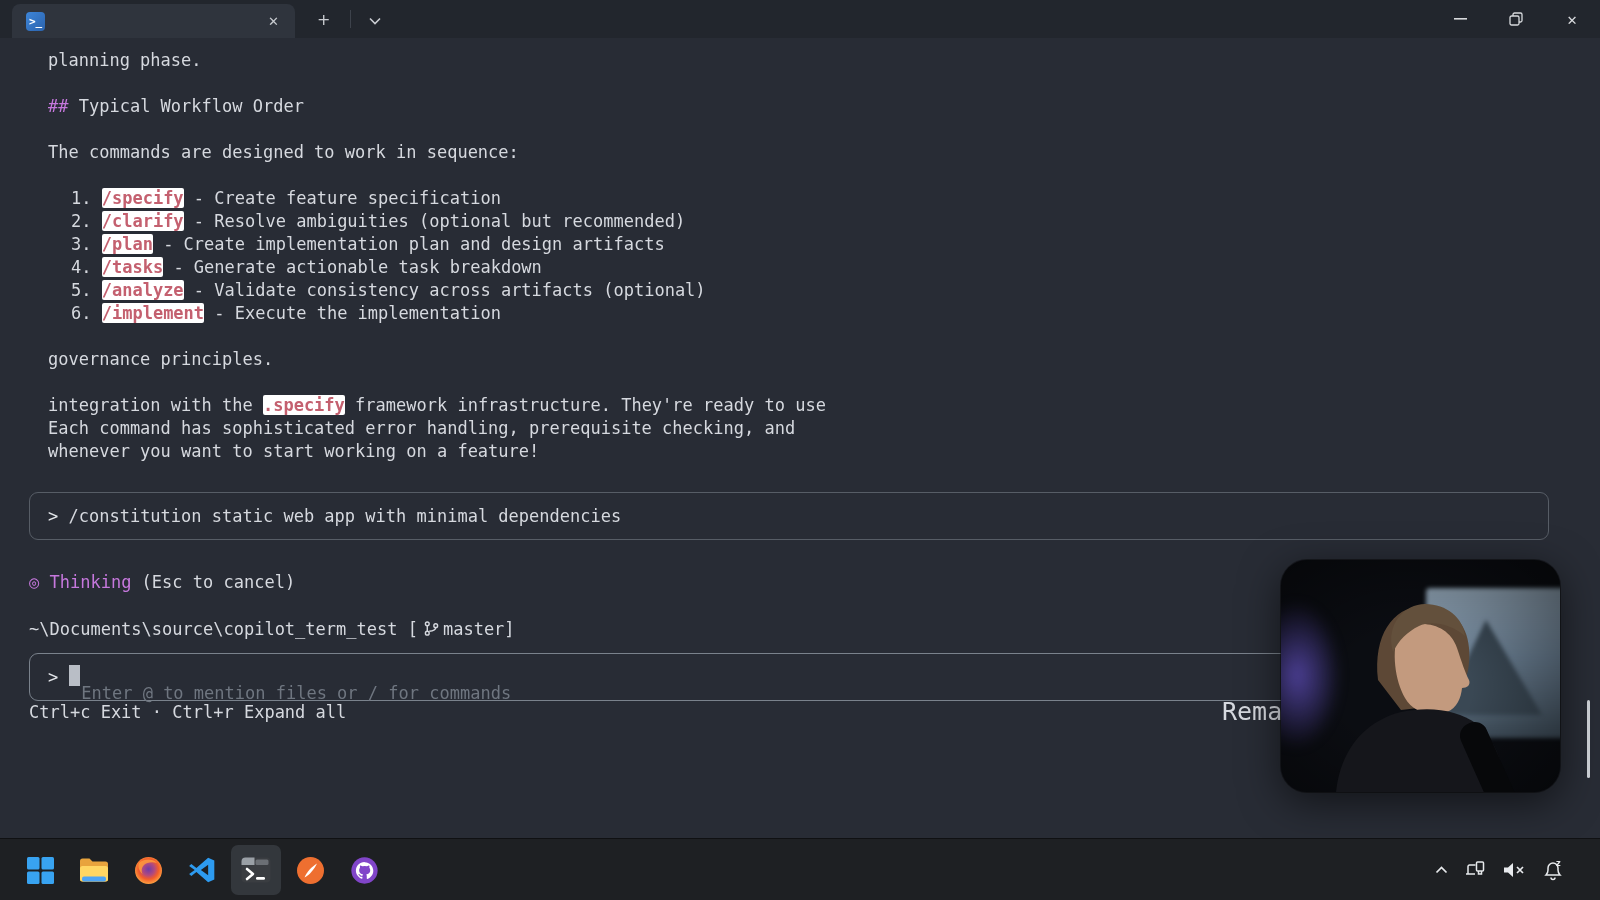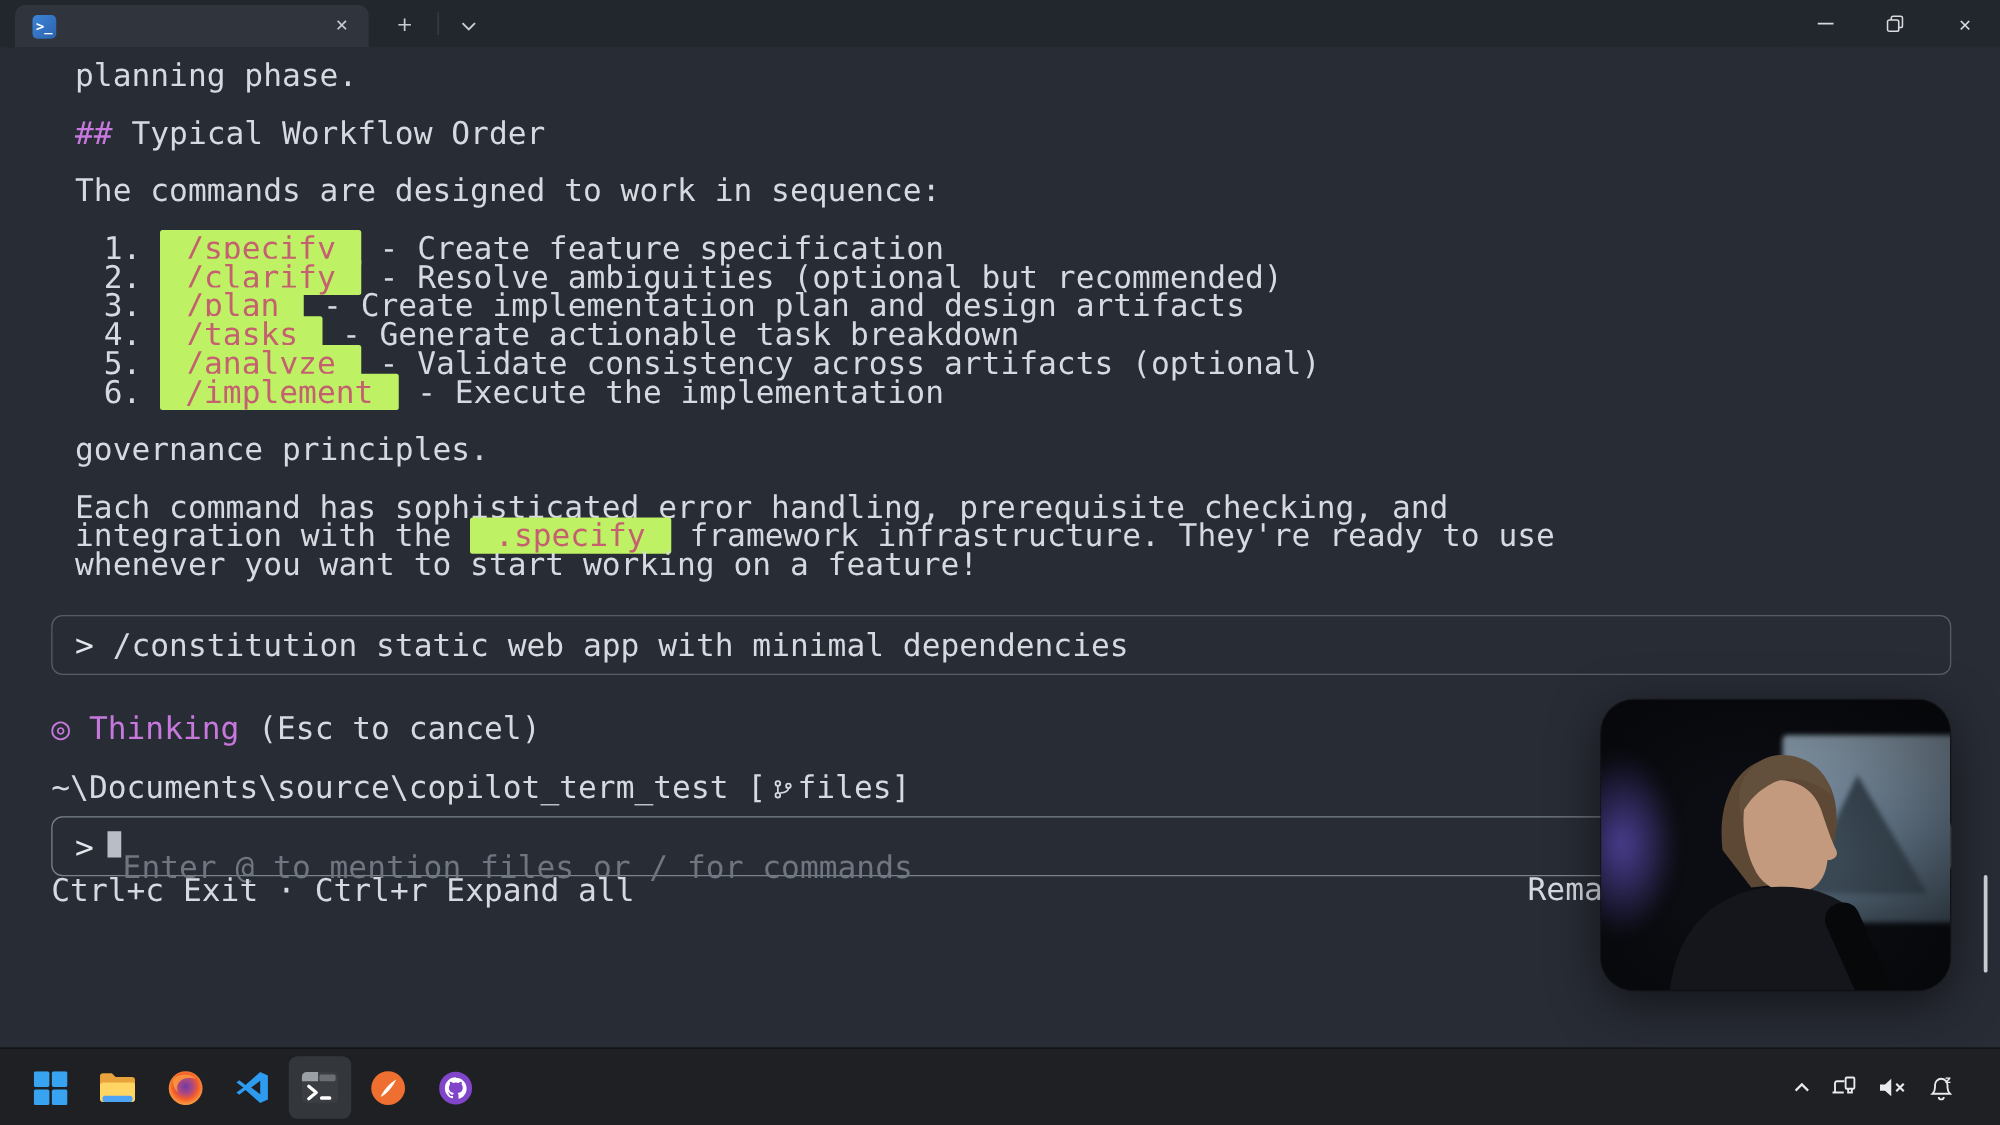--- a/index.html
+++ b/index.html
@@ -35,31 +35,31 @@
   .bar-btn { color:#c9ccd1; font-size:16px; margin-left:22px; align-self:center; cursor:pointer;
     font-family:"DejaVu Sans",sans-serif; }
   .bar-divider { width:1px; height:18px; background:#3d424b; margin-left:20px; align-self:center; }
   .chev { margin-left:18px; align-self:center; }
   .win-controls { position:absolute; right:0; top:0; height:38px; display:flex; }
   .win-btn { width:56px; height:38px; display:flex; align-items:center; justify-content:center;
     color:#d8dadd; cursor:pointer; }
 
   
   .terminal {
-    position:absolute; top:38px; left:16px; width:1420px; height:800px;
-    background:#282c35; font-size:25px; line-height:23px;
+    position:absolute; top:38px; left:4px; width:1420px; height:800px;
+    background:#282c35; font-size:17px; line-height:23px;
   }
   .tcontent { padding:11px 25px 0 25px; }
   .tline { padding-left:19px; white-space:pre; }
   .sline { white-space:pre; }  
   .gap { height:23px; }
   .md-hash { color:#c678dd; }
   .md-li { padding-left:42px; white-space:pre; }
   .code {
-    background:#bef264; color:#c4606f; border-radius:2px; padding:0 20px;
+    background:#ffffff; color:#c4606f; border-radius:2px; padding:0 0;font-weight:bold;
   }
   .boxed {
     border:1px solid #575d66; border-radius:9px; height:48px;
     display:flex; align-items:center; padding-left:18px; white-space:pre;
   }
   .echo-box { margin-top:29px; width:1520px; }
   .input-box { margin-top:10px; width:1520px; border-color:#7a828c; }
   .prompt { color:#e3e6ea; }
   .cursor-block { display:inline-block; width:11px; height:21px; background:#b9bec6;
     vertical-align:middle; margin:0 1px 3px 11px; }
@@ -152,34 +152,34 @@
     <div class="md-li"><span class="pre">1. </span><span class="code pre">/specify</span><span class="pre"> - Create feature specification</span></div>
     <div class="md-li"><span class="pre">2. </span><span class="code pre">/clarify</span><span class="pre"> - Resolve ambiguities (optional but recommended)</span></div>
     <div class="md-li"><span class="pre">3. </span><span class="code pre">/plan</span><span class="pre"> - Create implementation plan and design artifacts</span></div>
     <div class="md-li"><span class="pre">4. </span><span class="code pre">/tasks</span><span class="pre"> - Generate actionable task breakdown</span></div>
     <div class="md-li"><span class="pre">5. </span><span class="code pre">/analyze</span><span class="pre"> - Validate consistency across artifacts (optional)</span></div>
     <div class="md-li"><span class="pre">6. </span><span class="code pre">/implement</span><span class="pre"> - Execute the implementation</span></div>
 
     <div class="gap"></div>
     <div class="tline">governance principles.</div>
     <div class="gap"></div>
+    <div class="tline"><span class="pre">integration with the </span><span class="code pre">.specify</span><span class="pre"> framework infrastructure. They're ready to use</span></div>
     <div class="tline">Each command has sophisticated error handling, prerequisite checking, and</div>
-    <div class="tline"><span class="pre">integration with the </span><span class="code pre">.specify</span><span class="pre"> framework infrastructure. They're ready to use</span></div>
     <div class="tline">whenever you want to start working on a feature!</div>
 
     <div class="boxed echo-box"><span class="prompt pre">&gt;</span><span class="pre"> /constitution static web app with minimal dependencies</span></div>
 
     <div class="sline thinking"><span class="accent pre">◎</span><span class="accent pre"> Thinking</span><span class="pre"> (Esc to cancel)</span></div>
 
     <div class="sline cwd"><span class="pre">~\Documents\source\copilot_term_test [</span><span class="branch-icon"><svg width="15" height="17" viewBox="0 0 16 17" fill="none" stroke="#d6d9df" stroke-width="1.5">
             <circle cx="3.5" cy="3.5" r="2"></circle>
             <circle cx="3.5" cy="13.5" r="2"></circle>
             <circle cx="12.5" cy="5.5" r="2"></circle>
             <path d="M3.5 5.5 V11.5 M12.5 7.5 C12.5 10.5 8.5 11.3 5.6 11.5"></path>
-          </svg></span><span class="pre">files</span><span class="pre">]</span></div>
+          </svg></span><span class="pre">master</span><span class="pre">]</span></div>
 
     <div class="boxed input-box"><span class="prompt pre">&gt;</span><span class="cursor-block"></span><span class="placeholder pre">Enter @ to mention files or / for commands</span></div>
 
     <div class="sline footer-line">Ctrl+c Exit · Ctrl+r Expand all</div>
   </div>
 </div>
 
 <div class="frag frag-left pre">Rema</div>
 <div class="frag frag-tail pre">s</div>
 <div class="scroll-thumb"></div>

